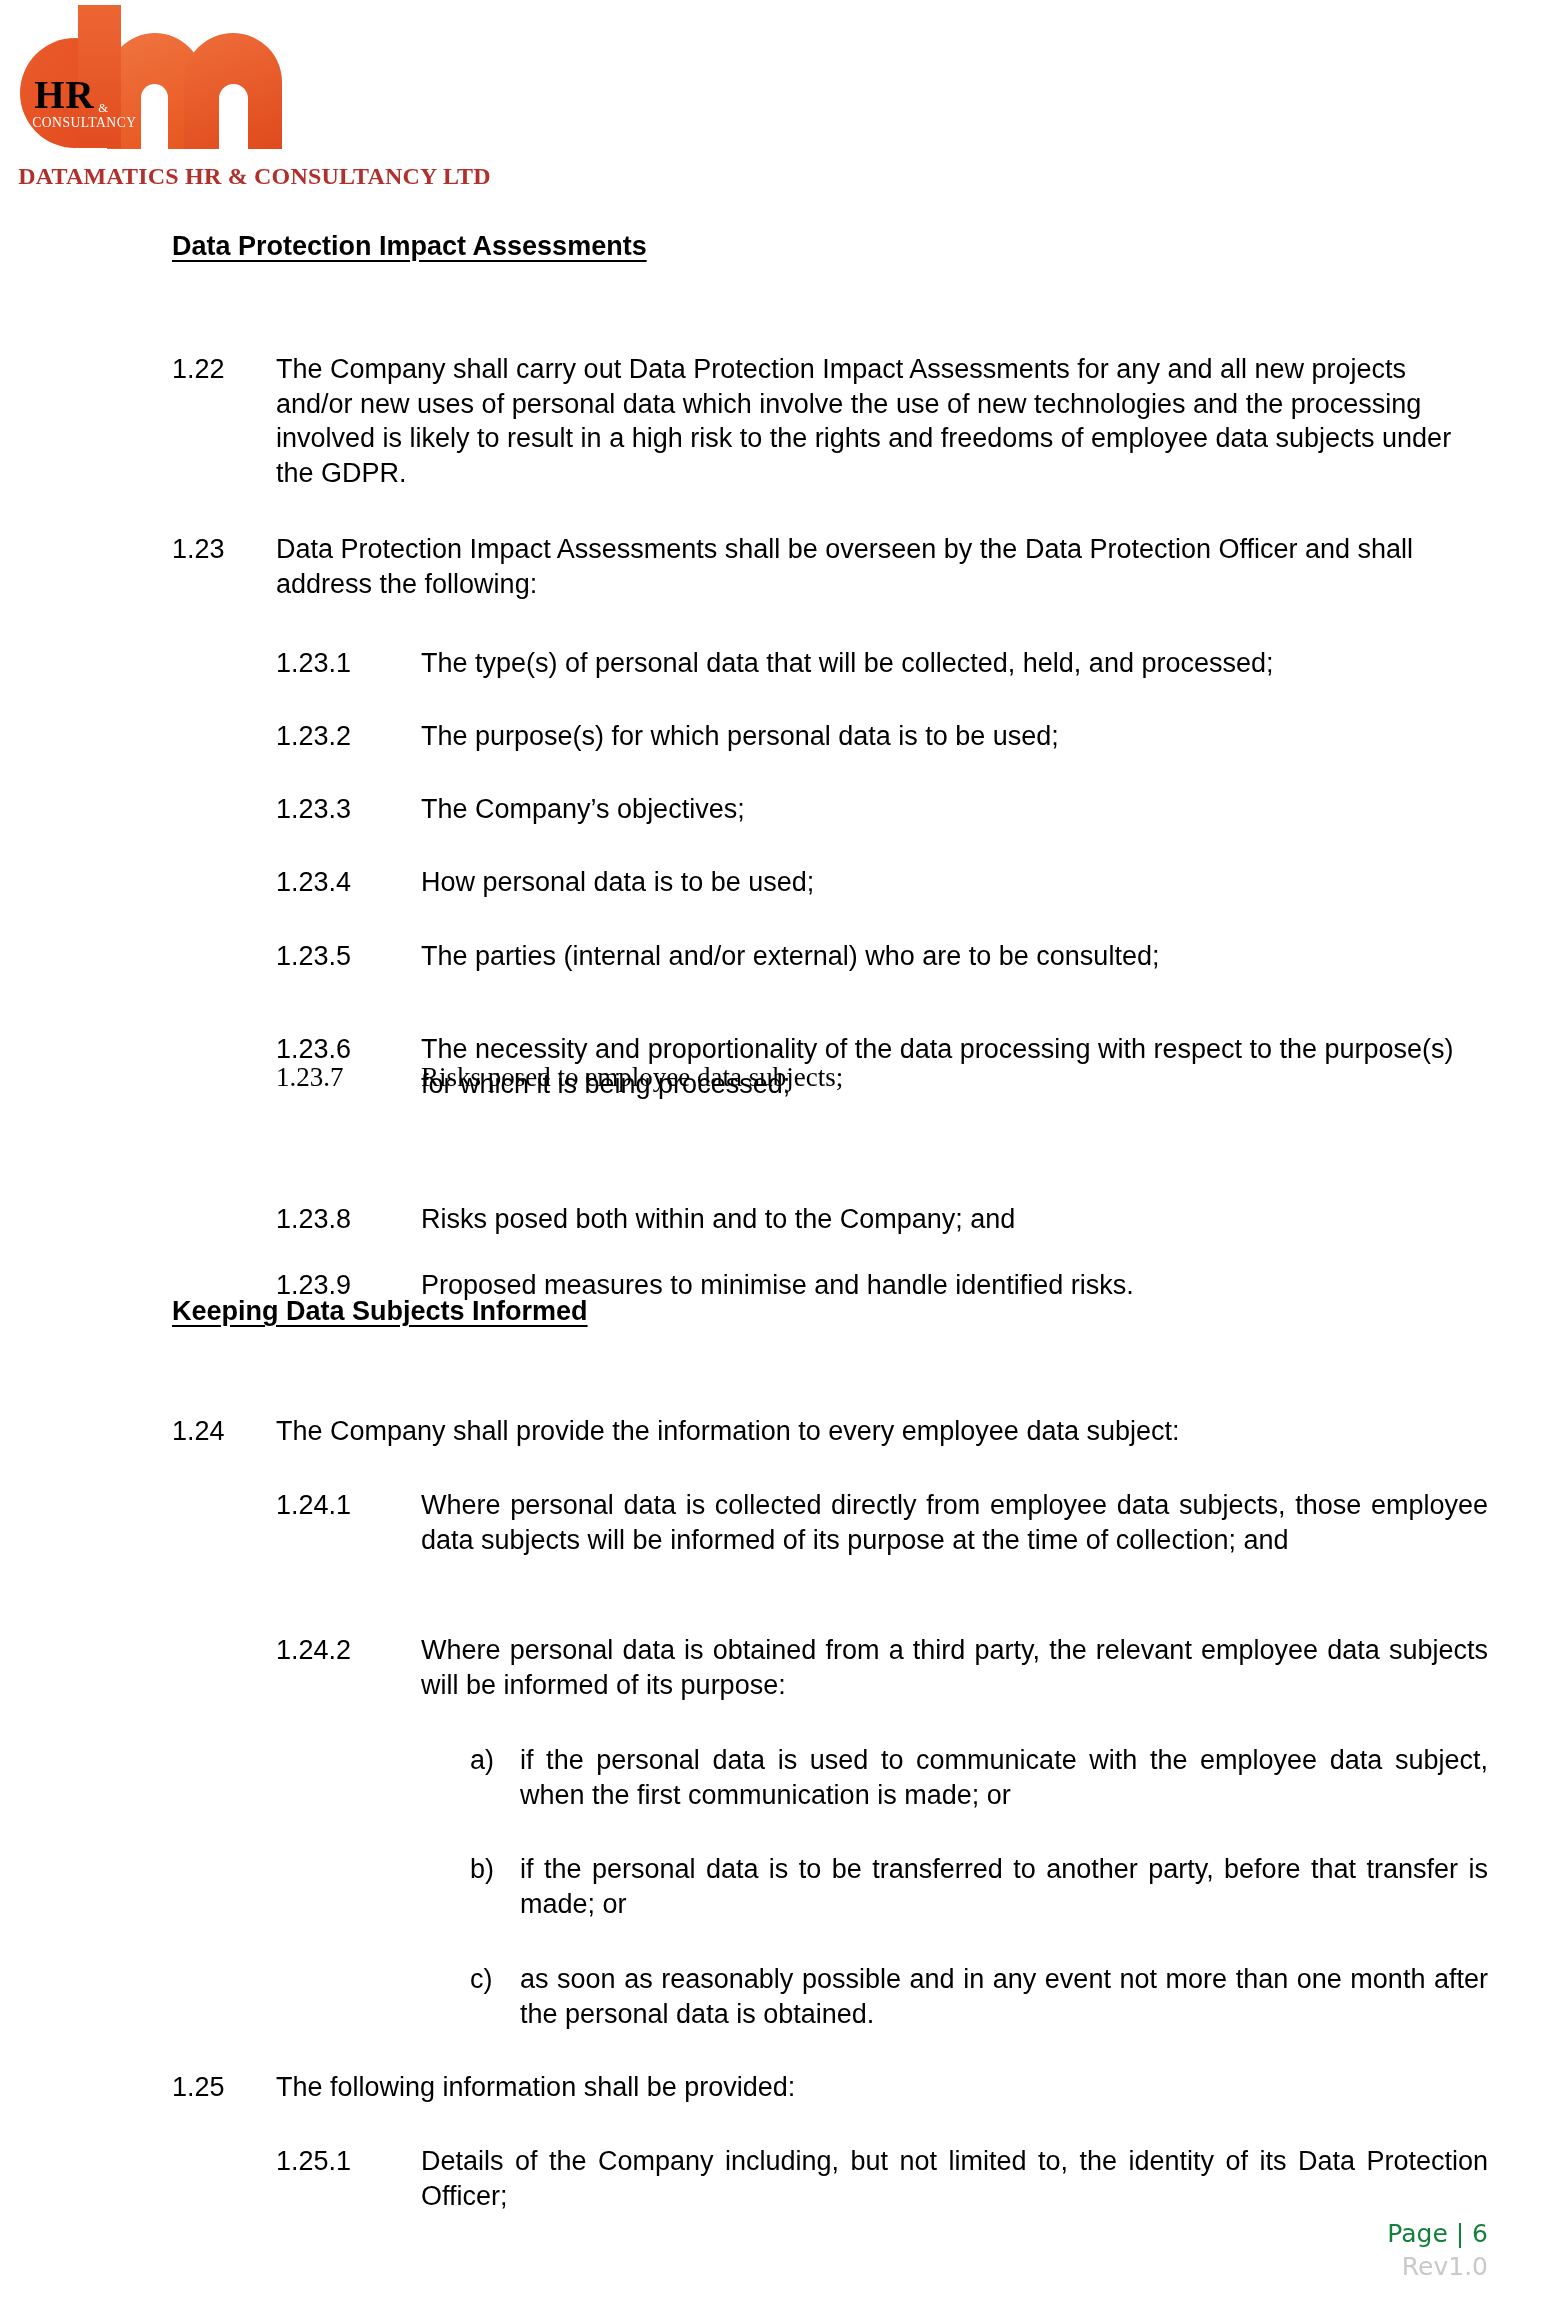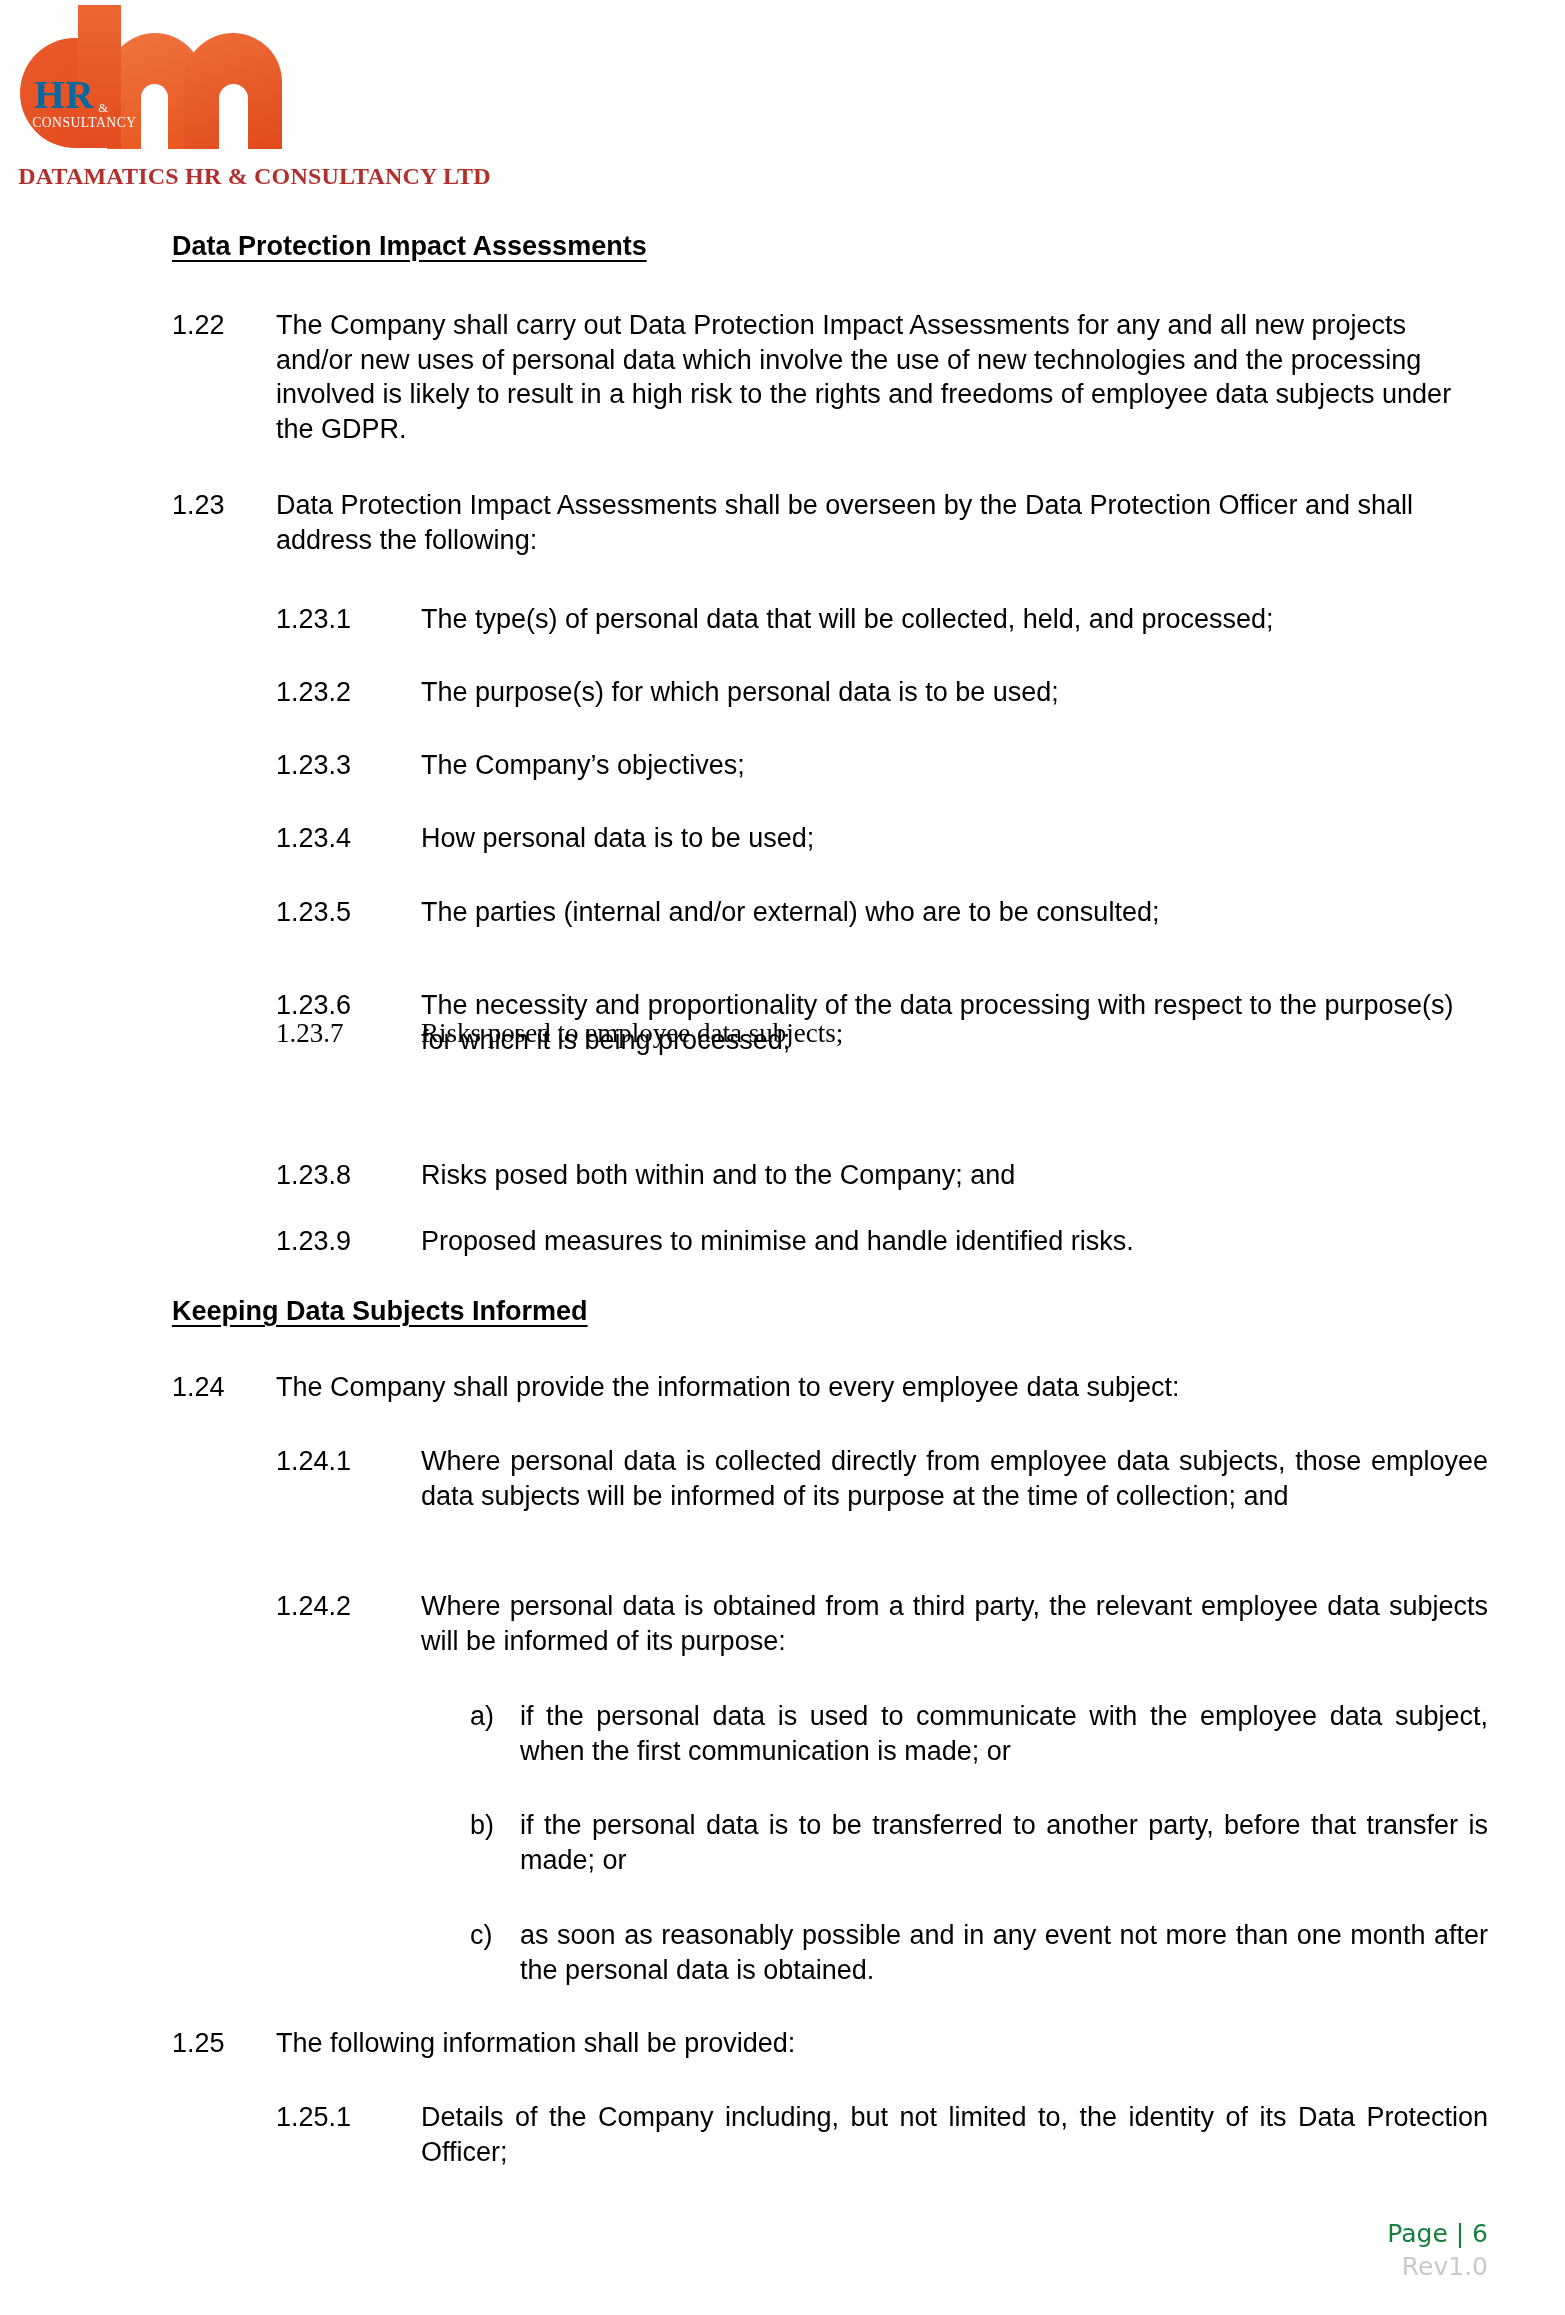--- a/index.html
+++ b/index.html
@@ -95,21 +95,21 @@
     width: 29px;
     height: 65px;
     border-top-left-radius: 14.5px;
     border-top-right-radius: 14.5px;
     background: #ffffff;
   }
   .logo-hr {
     position: absolute;
     left: 27px;
     top: 71px;
-    color: #0369a1;
+    color: #000000;
     font-family: "Liberation Serif", serif;
     font-weight: bold;
     font-size: 39px;
     letter-spacing: 0.9px;
     line-height: 1;
   }
   .logo-amp {
     position: absolute;
     left: 91px;
     top: 98px;
@@ -155,20 +155,21 @@
     text-decoration: underline;
     text-underline-offset: 4.5px;
     white-space: nowrap;
   }
 
   .clause {
     position: absolute;
     display: flex;
     font-size: 27px;
     line-height: 1.28;
+    margin-top: 44px;
   }
   .clause .num {
     flex: 0 0 auto;
     text-align: left;
   }
   .clause .body {
     flex: 1 1 auto;
   }
   .justify .body { text-align: justify; }
 

